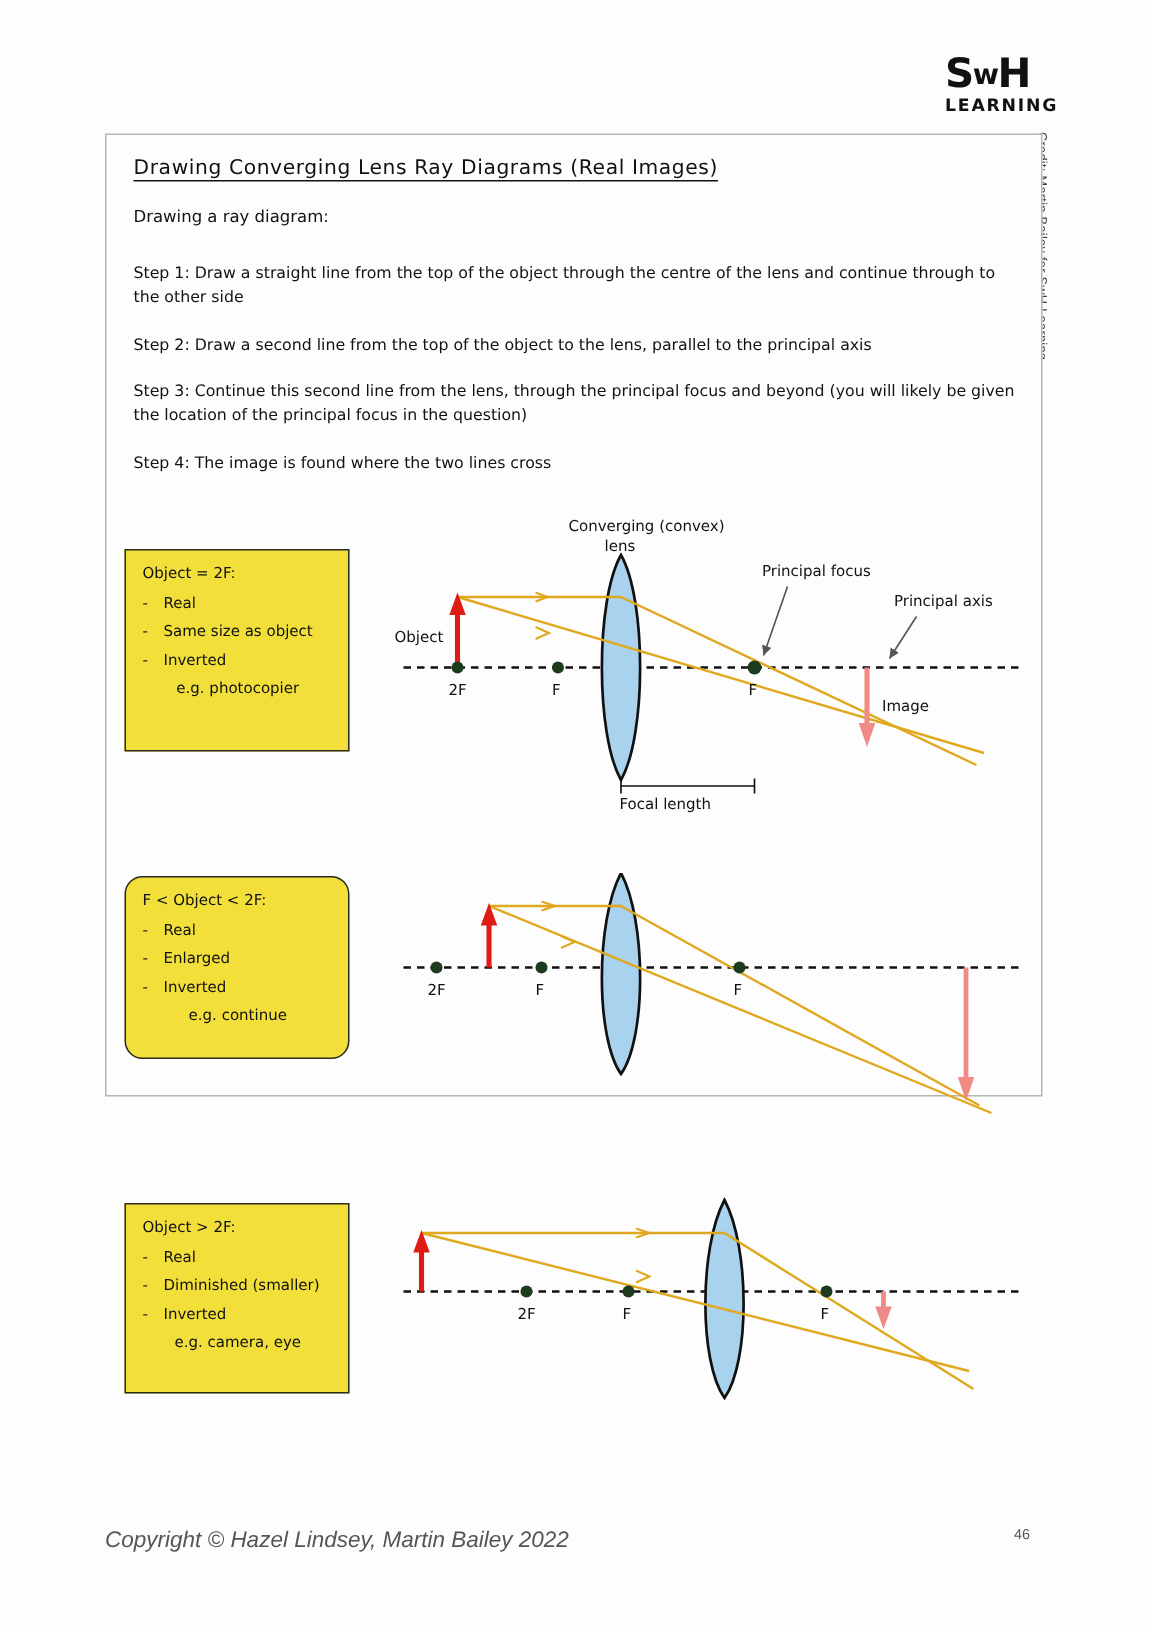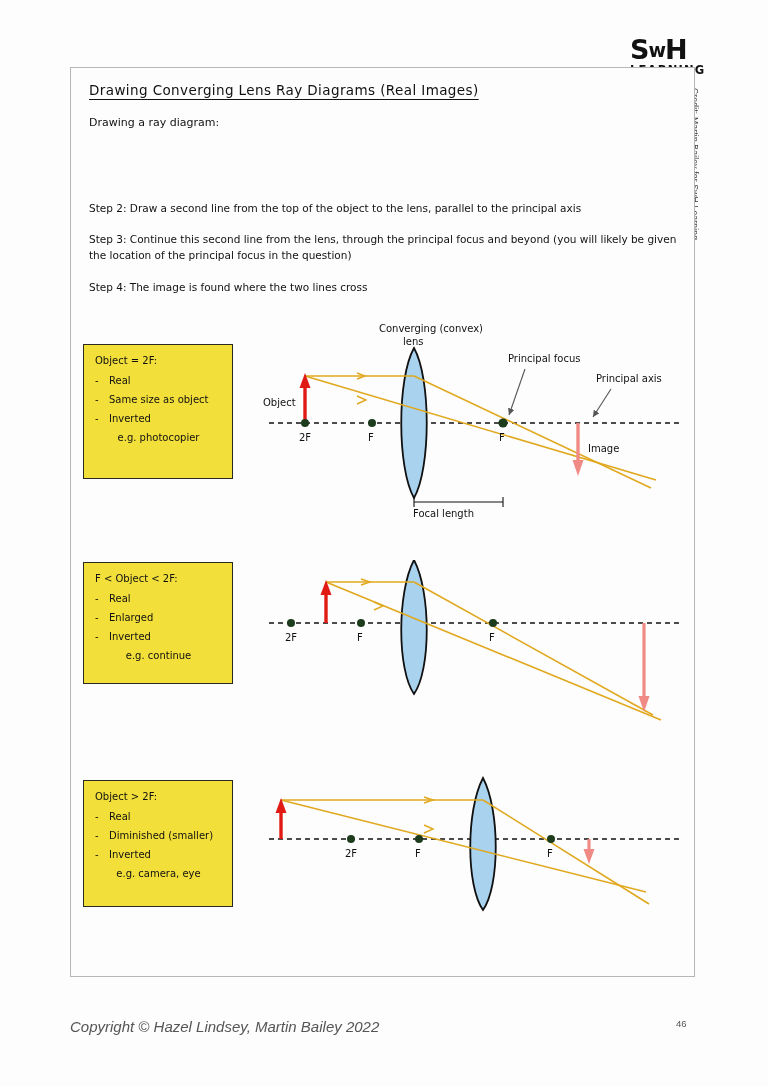--- a/index.html
+++ b/index.html
@@ -21,21 +21,21 @@
 
   
   .credit{
     position:absolute;left:690px;top:88px;
     font-family:"Liberation Sans",sans-serif;font-size:8.5px;color:#3a3a3a;
     writing-mode:vertical-rl;letter-spacing:.2px;white-space:nowrap;
   }
 
   
   .sheet{
-    position:absolute;left:70px;top:67px;width:625px;height:910px;
+    position:absolute;left:70px;top:89px;width:625px;height:642px;
     border:1px solid #b6b6b6;background:#fdfdfd;box-sizing:border-box;
   }
 
   
   .hand{font-family:"DejaVu Sans",sans-serif;color:#111;}
 
   .title{
     position:absolute;left:18px;top:14px;font-size:13.5px;
     text-decoration:underline;text-underline-offset:4px;
     letter-spacing:.4px;
@@ -51,21 +51,21 @@
   .ybox{
     position:absolute;width:150px;background:#f2df3a;border:1.5px solid #2a2a20;
     box-sizing:border-box;padding:10px 10px 12px 11px;
   }
   .ybox .head{font-size:10px;margin-bottom:9px;color:#111;}
   .ybox ul{list-style:none;margin:0;padding:0;}
   .ybox li{font-size:10px;color:#111;margin-bottom:8px;padding-left:14px;position:relative;}
   .ybox li:before{content:"-";position:absolute;left:0;top:0;}
   .ybox .eg{font-size:10px;color:#111;margin-top:3px;text-align:center;}
   .ybox-1{left:12px;top:276px;height:135px;}
-  .ybox-2{left:12px;top:494px;height:122px;}
+  .ybox-2{left:12px;top:494px;height:122px;border-radius:12px;}
   .ybox-3{left:12px;top:712px;height:127px;}
 
   
   .diagram{position:absolute;}
   .d1{left:190px;top:252px;width:425px;height:200px;}
   .d2{left:190px;top:492px;width:425px;height:175px;}
   .d3{left:190px;top:706px;width:425px;height:165px;}
   .diagram svg{display:block;}
 
   .lbl{font-family:"DejaVu Sans",sans-serif;fill:#111;}
@@ -92,20 +92,21 @@
     <div class="logo-sub">LEARNING</div>
   </div>
 
   <div class="credit">Credit: Martin Bailey for SwH Learning</div>
 
   <div class="sheet">
 
     <div class="hand title">Drawing Converging Lens Ray Diagrams (Real Images)</div>
     <div class="hand intro">Drawing a ray diagram:</div>
 
+    <div class="hand step s1">Step 1: Draw a straight line from the top of the object through the centre of the lens and continue through to the other side</div>
     <div class="hand step s2">Step 2: Draw a second line from the top of the object to the lens, parallel to the principal axis</div>
     <div class="hand step s3">Step 3: Continue this second line from the lens, through the principal focus and beyond (you will likely be given the location of the principal focus in the question)</div>
     <div class="hand step s4">Step 4: The image is found where the two lines cross</div>
 
     <div class="ybox ybox-1">
       <div class="head hand">Object = 2F:</div>
       <ul>
         <li class="hand">Real</li>
         <li class="hand">Same size as object</li>
         <li class="hand">Inverted</li>

